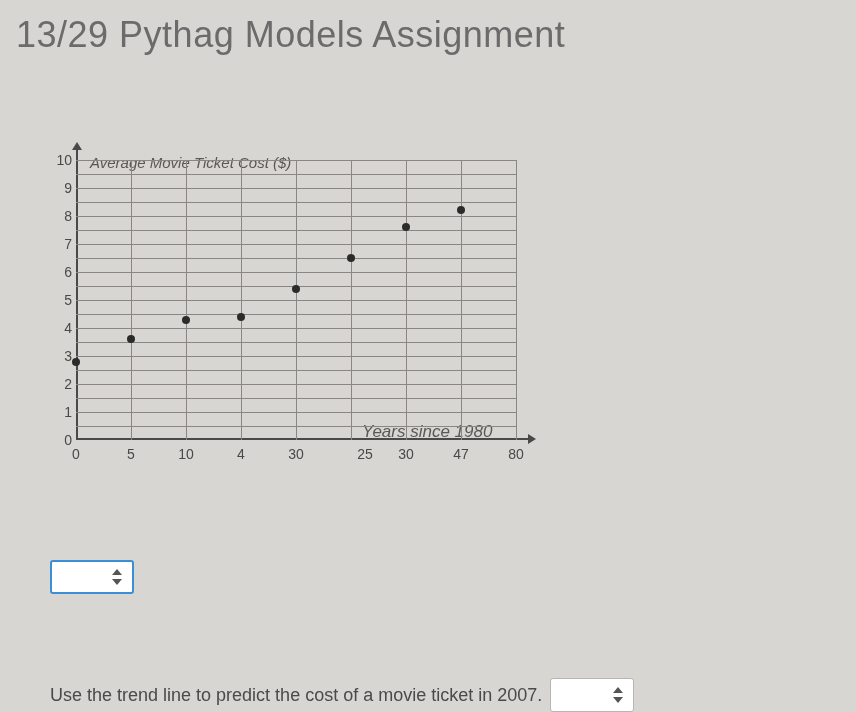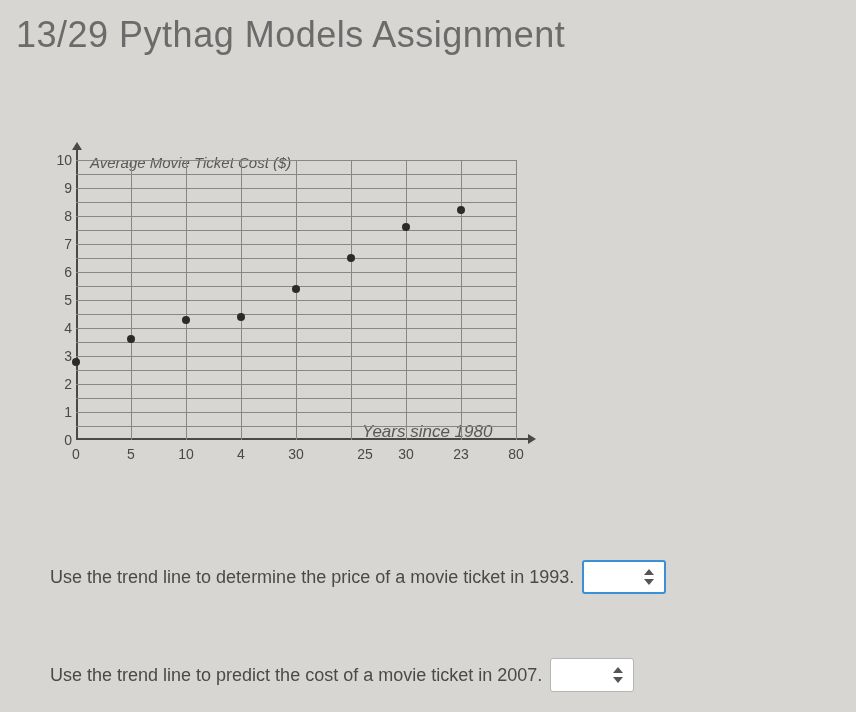--- a/index.html
+++ b/index.html
@@ -137,21 +137,21 @@
     .question-row {
       position: absolute;
       left: 50px;
       display: flex;
       align-items: center;
       gap: 8px;
       font-size: 18px;
       color: #4a4a4a;
     }
     .q1 { top: 560px; }
-    .q2 { top: 658px; justify-content: flex-end; }
+    .q2 { top: 678px; justify-content: flex-end; }
     .select-box {
       width: 84px;
       height: 34px;
       background: #fff;
       border: 1px solid #b5b5b5;
       border-radius: 3px;
       position: relative;
       display: flex;
       align-items: center;
       justify-content: flex-end;
@@ -247,27 +247,26 @@
   </div>
 
   <div class="chart-x-ticks">
     <div class="x-tick" style="left:0px">0</div>
     <div class="x-tick" style="left:55px">5</div>
     <div class="x-tick" style="left:110px">10</div>
     <div class="x-tick" style="left:165px">4</div>
     <div class="x-tick" style="left:220px">30</div>
     <div class="x-tick" style="left:289px">25</div>
     <div class="x-tick" style="left:330px">30</div>
-    <div class="x-tick" style="left:385px">23</div>
+    <div class="x-tick" style="left:385px">47</div>
     <div class="x-tick" style="left:440px">80</div>
   </div>
 </div>
 
 <div class="question-row q1">
-  <span>Use the trend line to determine the price of a movie ticket in 1993.</span>
   <div class="select-box active" value="">
     <div class="stepper">
       <div class="caret-up"></div>
       <div class="caret-down"></div>
     </div>
   </div>
 </div>
 
 <div class="question-row q2">
   <span>Use the trend line to predict the cost of a movie ticket in 2007.</span>

